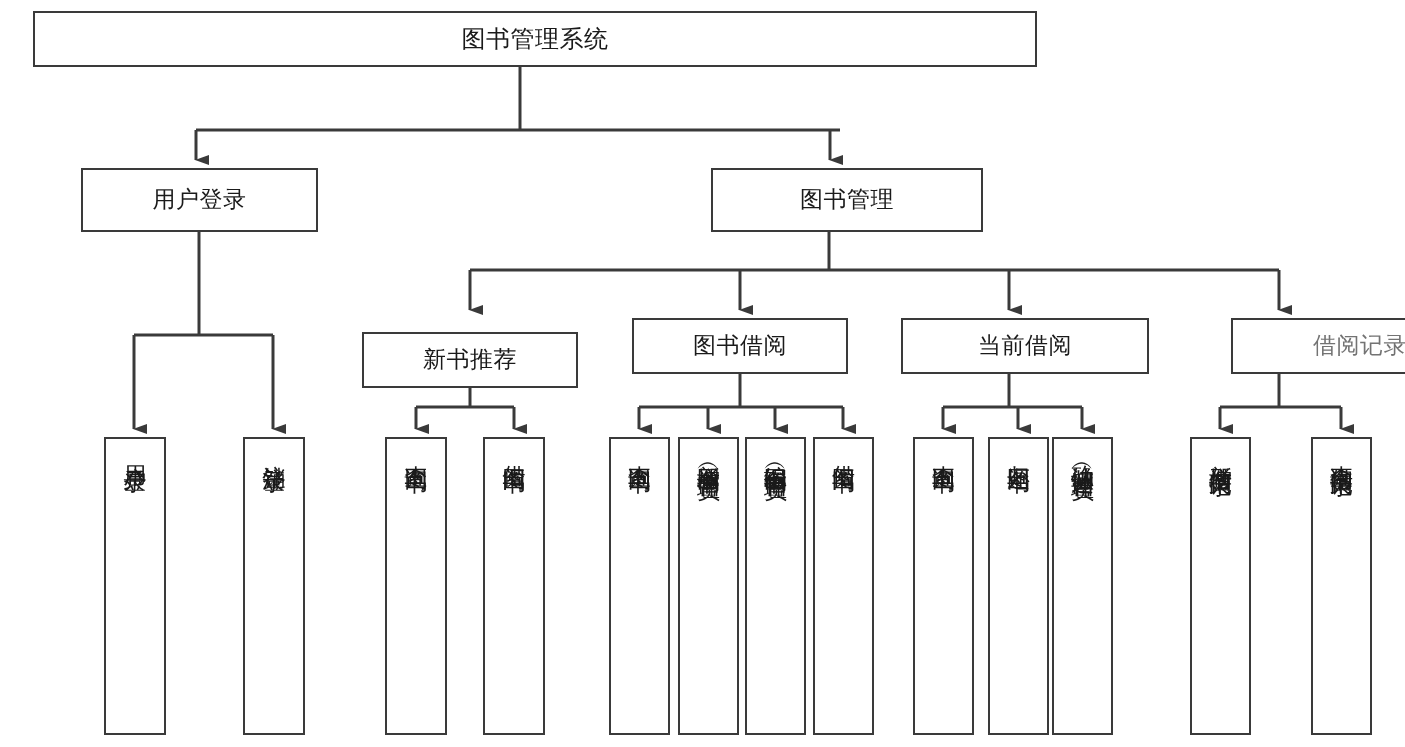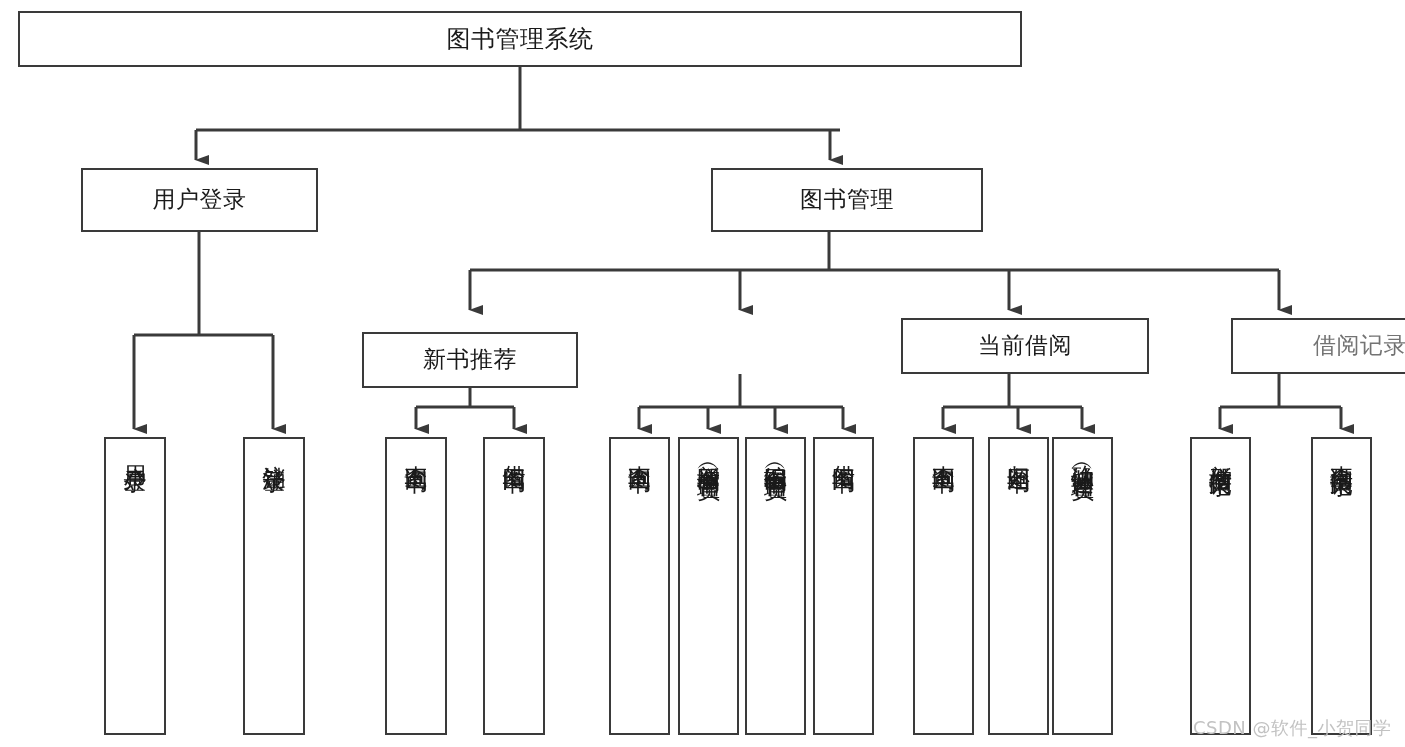--- a/index.html
+++ b/index.html
@@ -117,33 +117,36 @@
       <path d="M 1018 407 L 1018 429" marker-end="url(#arrow)"></path>
       <path d="M 1082 407 L 1082 429" marker-end="url(#arrow)"></path>
 
       <path d="M 1279 374 L 1279 407"></path>
       <path d="M 1220 407 L 1341 407"></path>
       <path d="M 1220 407 L 1220 429" marker-end="url(#arrow)"></path>
       <path d="M 1341 407 L 1341 429" marker-end="url(#arrow)"></path>
     </g>
   </svg>
 
-  <div class="node horiz root" style="left: 18px; top: 11px; width: 1004px; height: 56px; border-color: rgb(58, 58, 58); background: rgb(255, 255, 255); color: rgb(26, 26, 26);">
+  <div class="node horiz root" style="left: 33px; top: 11px; width: 1004px; height: 56px; border-color: rgb(58, 58, 58); background: rgb(255, 255, 255); color: rgb(26, 26, 26);">
     <span class="label">图书管理系统</span>
   </div>
 
   <div class="node horiz" style="left: 81px; top: 168px; width: 237px; height: 64px; border-color: rgb(58, 58, 58); background: rgb(255, 255, 255); color: rgb(26, 26, 26);">
     <span class="label">用户登录</span>
   </div>
   <div class="node horiz" style="left: 711px; top: 168px; width: 272px; height: 64px; border-color: rgb(58, 58, 58); background: rgb(255, 255, 255); color: rgb(26, 26, 26);">
     <span class="label">图书管理</span>
   </div>
 
   <div class="node horiz" style="left: 362px; top: 332px; width: 216px; height: 56px; border-color: rgb(58, 58, 58); background: rgb(255, 255, 255); color: rgb(26, 26, 26);">
     <span class="label">新书推荐</span>
+  </div>
+  <div class="node horiz" style="left: 632px; top: 318px; width: 216px; height: 56px; border-color: rgb(58, 58, 58); background: rgb(255, 255, 255); color: rgb(26, 26, 26);">
+    <span class="label">图书借阅</span>
   </div>
   <div class="node horiz" style="left: 901px; top: 318px; width: 248px; height: 56px; border-color: rgb(58, 58, 58); background: rgb(255, 255, 255); color: rgb(26, 26, 26);">
     <span class="label">当前借阅</span>
   </div>
   <div class="node horiz" style="left: 1231px; top: 318px; width: 258px; height: 56px; border-color: rgb(58, 58, 58); background: rgb(255, 255, 255); color: #737373;">
     <span class="label">借阅记录</span>
   </div>
 
   <div class="node vert" style="left: 104px; top: 437px; width: 62px; height: 298px; border-color: rgb(58, 58, 58); background: rgb(255, 255, 255); color: rgb(26, 26, 26);">
     <span class="label">用户登录</span>
@@ -178,15 +181,14 @@
   <div class="node vert" style="left: 1052px; top: 437px; width: 61px; height: 298px; border-color: rgb(58, 58, 58); background: rgb(255, 255, 255); color: rgb(26, 26, 26);">
     <span class="label">确认归还（管理员）</span>
   </div>
   <div class="node vert" style="left: 1190px; top: 437px; width: 61px; height: 298px; border-color: rgb(58, 58, 58); background: rgb(255, 255, 255); color: rgb(26, 26, 26);">
     <span class="label">新增借阅记录</span>
   </div>
   <div class="node vert" style="left: 1311px; top: 437px; width: 61px; height: 298px; border-color: rgb(58, 58, 58); background: rgb(255, 255, 255); color: rgb(26, 26, 26);">
     <span class="label">查询借阅记录</span>
   </div>
 
-  <div class="watermark" style="left: 1193px; top: 716px; color: rgb(194, 194, 194);">CSDN @软件_小贺同学</div>
 
 </div>
 
 </body></html>

